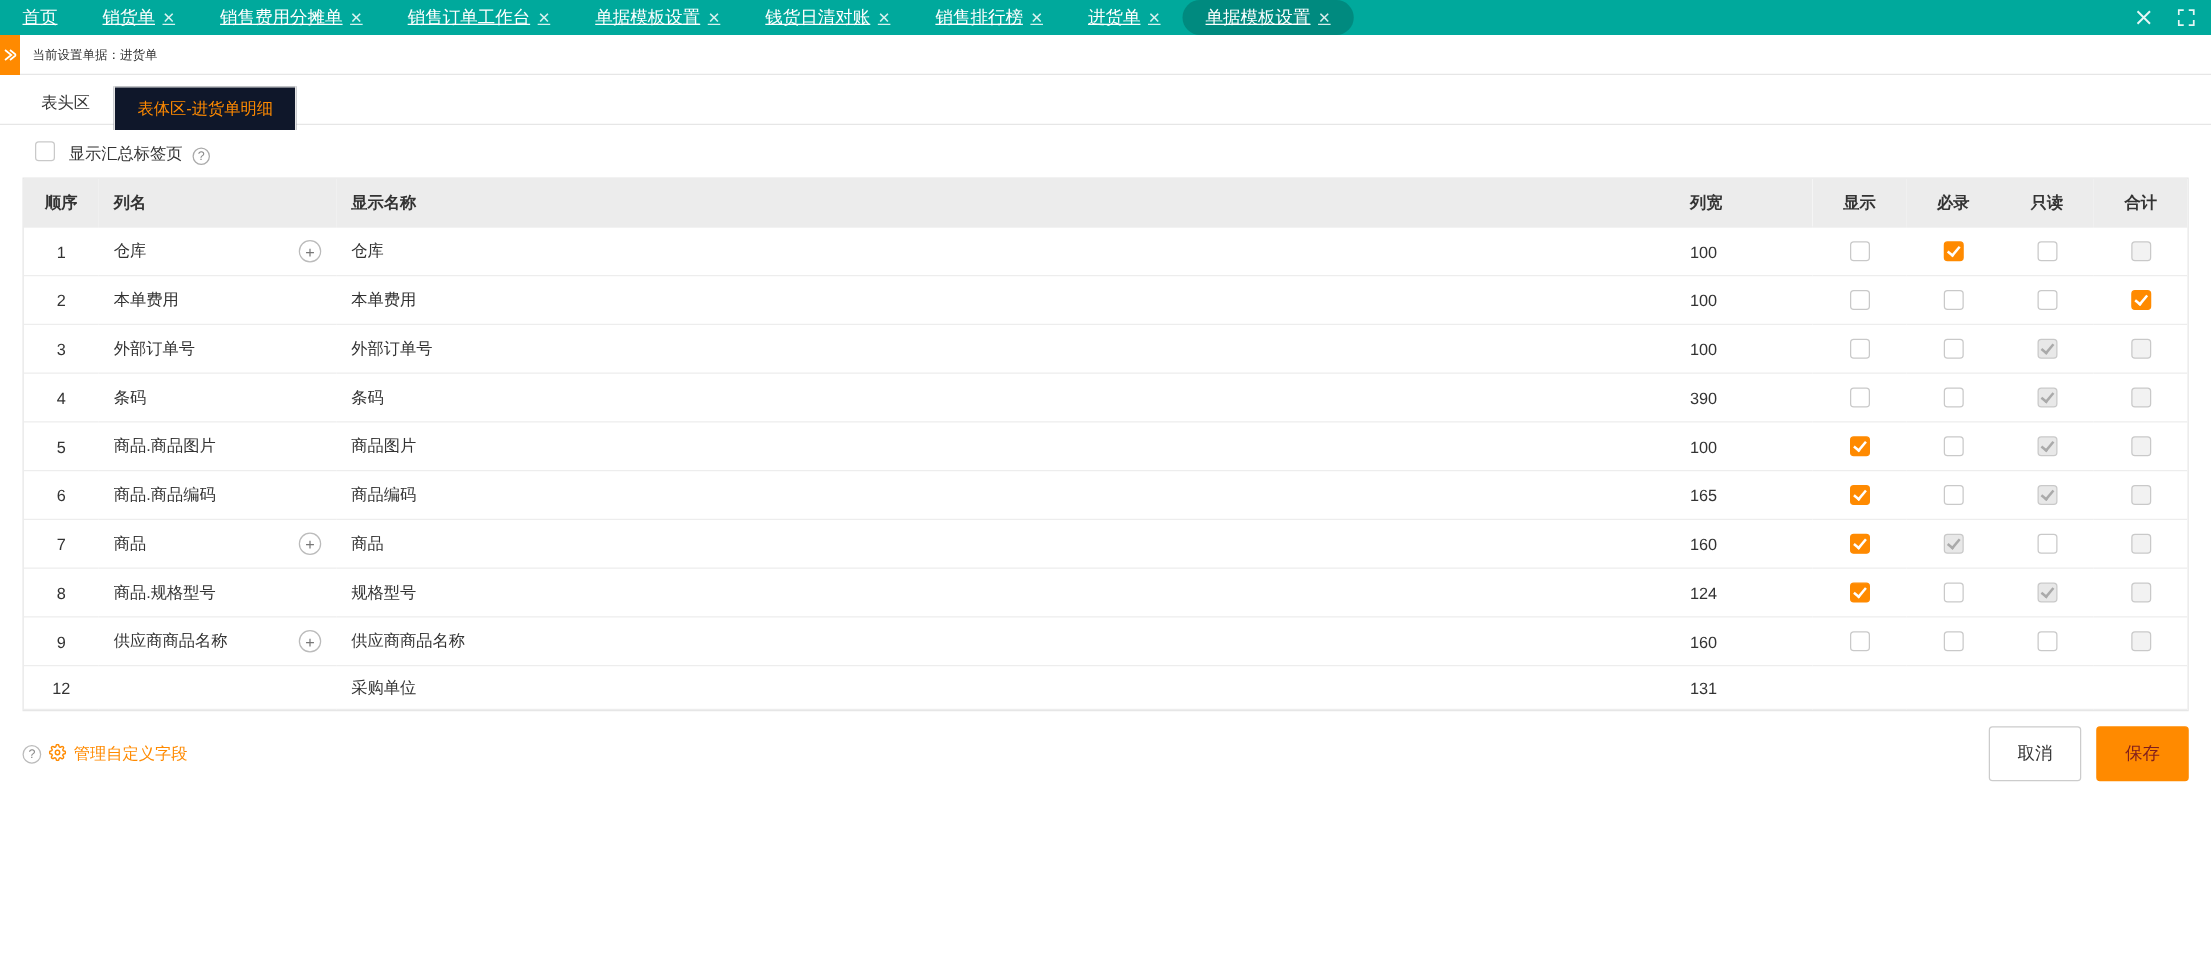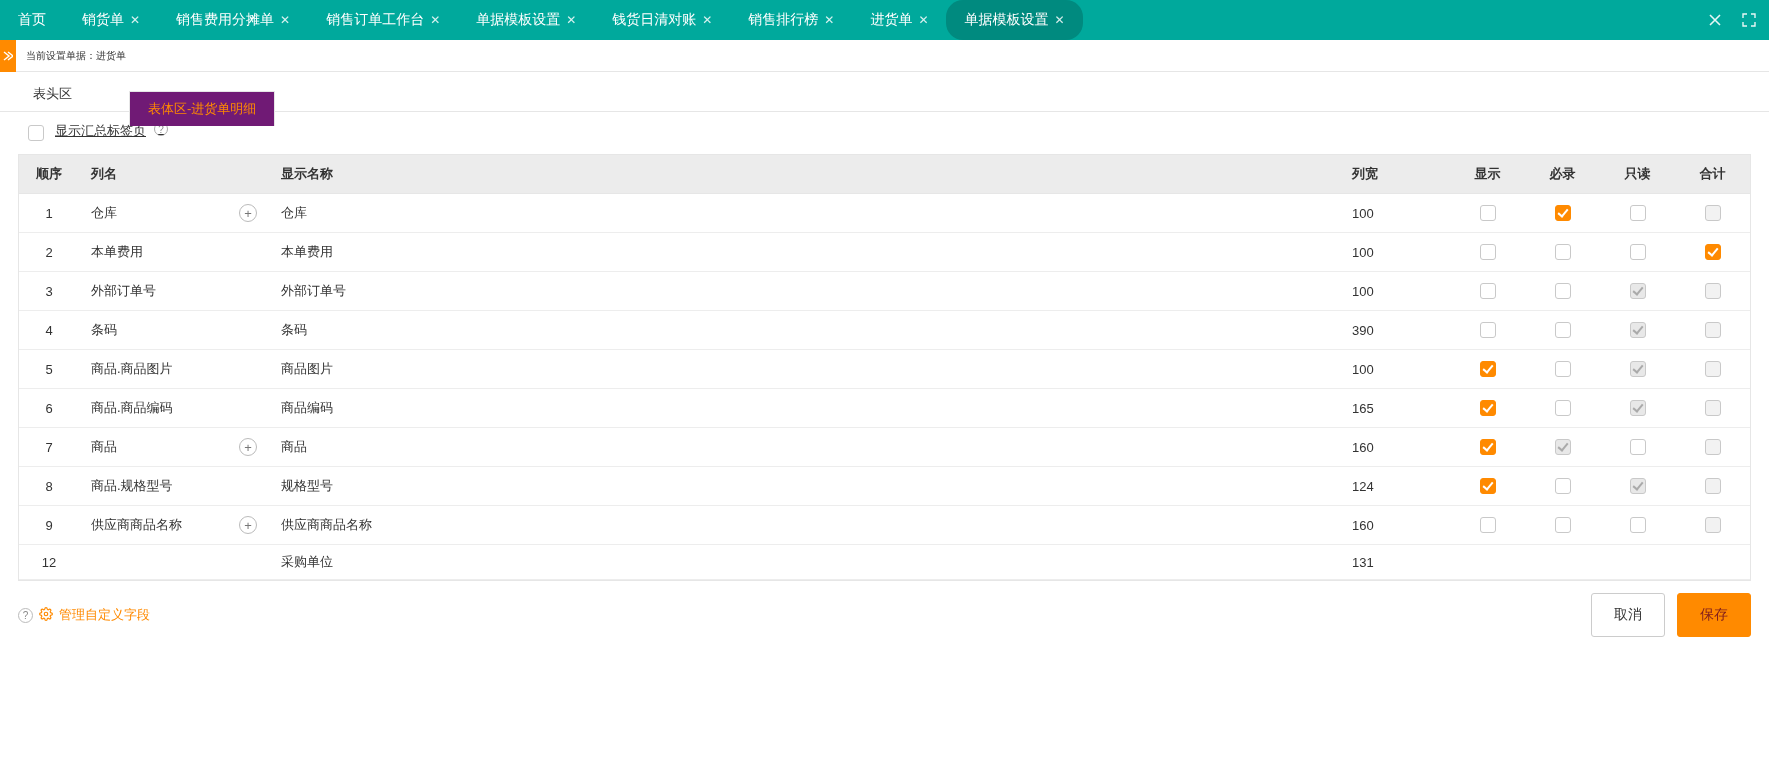--- a/index.html
+++ b/index.html
@@ -12,41 +12,41 @@
     --text: #333;
     --muted: #666;
     --header-bg: #ececec;
     --hover-row: #fbe3cd;
   }
   * { box-sizing: border-box; }
   html, body { margin:0; padding:0; font-family: "Microsoft YaHei", Arial, sans-serif; font-size:13px; color:var(--text); background:#fff; }
   body { width:1769px; }
 
   
-  .tabstrip { display:flex; align-items:stretch; background:var(--teal); height:40px; color:#fff; position:relative; }
+  .tabstrip { display:flex; align-items:stretch; background:var(--teal); height:28px; color:#fff; position:relative;text-decoration:underline; }
   .tabstrip .tab { display:flex; align-items:center; padding:0 18px; height:100%; cursor:pointer; white-space:nowrap; font-size:14px; }
   .tabstrip .tab.active { background:var(--teal-dark);border-radius:17px; }
   .tabstrip .tab .x { margin-left:6px; font-size:12px; opacity:.85; }
   .tabstrip-spacer { flex:1; }
   .tabstrip-actions { display:flex; align-items:center; padding-right:10px; gap:14px; }
   .tabstrip-actions .act { width:20px; height:20px; display:flex; align-items:center; justify-content:center; cursor:pointer; opacity:.9; }
   .tabstrip-actions svg { stroke:#fff; }
 
   
   .statusbar { display:flex; align-items:center; height:32px; border-bottom:1px solid var(--border); }
   .statusbar .expander { width:16px; height:32px; background:var(--orange); display:flex; align-items:center; justify-content:center; cursor:pointer; color:#fff; }
   .statusbar .label { padding:0 10px; color:var(--text); font-size:10px; }
 
   
   .subtabs { display:flex; align-items:flex-end; padding:6px 14px 0 14px; border-bottom:1px solid var(--border); height:40px; }
   .subtab { padding:8px 18px; border:1px solid transparent; border-bottom:none; cursor:pointer; font-size:13px; color:var(--text); }
-  .subtab.active { border-color:var(--border); color:var(--orange); background:#701a75; position:relative; top:15px;margin-left:38px; }
-
-  
-  .optionrow { display:flex; align-items:flex-start; padding:10px 24px; gap:8px; font-size:13px; color:var(--text);text-decoration:underline; }
+  .subtab.active { border-color:var(--border); color:var(--orange); background:#0f172a; position:relative; top:5px; }
+
+  
+  .optionrow { display:flex; align-items:flex-end; padding:10px 24px; gap:8px; font-size:13px; color:var(--text); }
   .help-icon { width:14px; height:14px; border:1px solid #aaa; border-radius:50%; display:inline-flex; align-items:center; justify-content:center; font-size:10px; color:#888; cursor:pointer; }
 
   
   .table-wrap { margin:0 18px; border:1px solid var(--border); position:relative; }
   .table-scroll { max-height:472px; overflow-y:auto; }
   table { width:100%; border-collapse:collapse; table-layout:fixed; }
   thead th { background:var(--header-bg); font-weight:600; text-align:left; padding:10px 12px; border-bottom:1px solid var(--border); font-size:13px; position:sticky; top:0; }
   thead th.center, tbody td.center { text-align:center; }
   tbody td { padding:8px 12px; border-bottom:1px solid var(--row-border); font-size:13px; color:var(--text); vertical-align:middle; }
   col.c-seq   { width:60px; }

